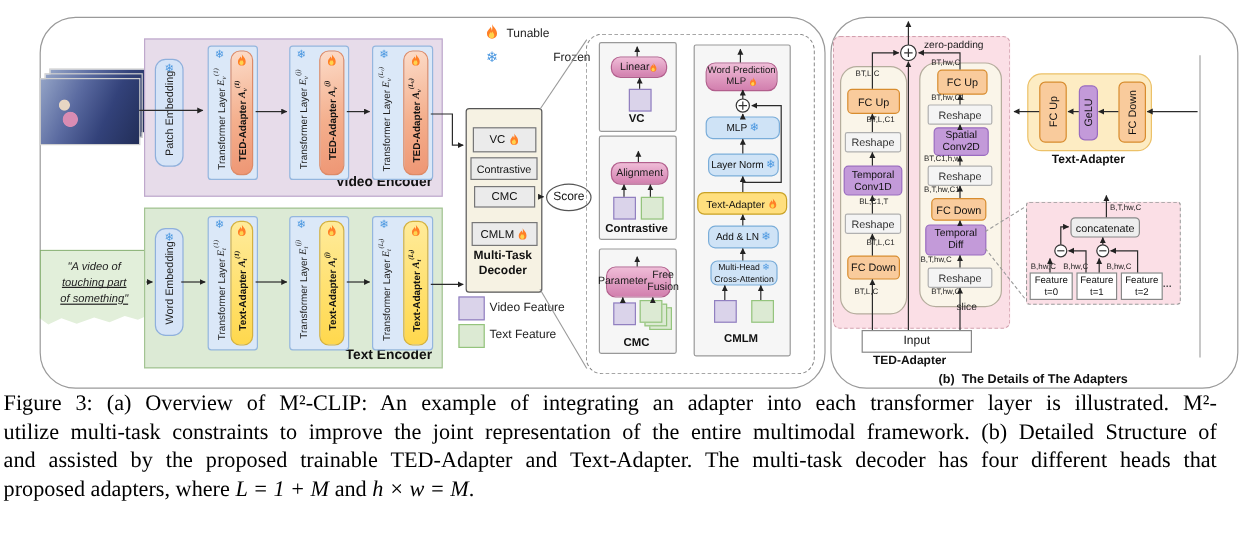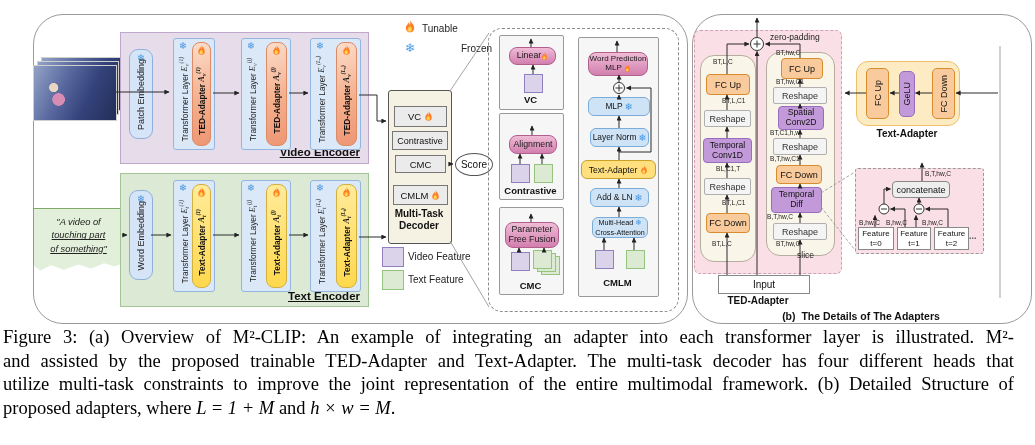--- a/index.html
+++ b/index.html
@@ -7,21 +7,21 @@
          font-family:"Liberation Sans",sans-serif;color:#111;}
   .abs{position:absolute;}
   .panel{position:absolute;border:1.4px solid #9a9a9a;border-radius:30px;background:#fff;}
   
   .vtext{writing-mode:vertical-rl;transform:rotate(180deg);white-space:nowrap;margin:auto;}
   .math{font-family:"Liberation Serif",serif;font-style:italic;}
   sub{font-size:68%;} sup{font-size:68%;} sup sub{font-size:85%;}
   
   .venc{background:#e7dcea;border:1px solid #bfa8cc;}
   .tenc{background:#dcead5;border:1px solid #a3c493;}
-  .enc-title{font-weight:bold;font-size:11.5px;text-align:right;color:#111;text-decoration:underline;}
+  .enc-title{font-weight:bold;font-size:11.5px;text-align:right;color:#111;}
   
   .emb{background:#d6e4f7;border:1px solid #8fb0dc;border-radius:9px;display:flex;font-size:9px;color:#222;}
   .emb .snow{position:absolute;top:3px;left:0;right:0;text-align:center;}
   
   .tblock{background:#dbe8f8;border:1px solid #94b6de;border-radius:3px;}
   .tl-label{position:absolute;left:0;top:13px;bottom:2px;width:21px;display:flex;font-size:8.3px;color:#222;}
   .tblock .snow{position:absolute;left:5px;top:2px;}
   .pill{position:absolute;right:3px;top:3px;bottom:3px;width:17px;border-radius:8px;
         display:flex;flex-direction:column;align-items:center;font-size:8.3px;font-weight:bold;}
   .pill-ted{background:linear-gradient(165deg,#fcdcc9 0%,#f4af8d 55%,#ee9674 100%);border:1px solid #dd8a67;}
@@ -258,21 +258,21 @@
   <div class="abs sq sq-v" style="left:524px;top:74px;"></div>
   <div class="abs det-title" style="left:499px;top:94px;width:63px;">VC</div>
 
   <div class="abs det" style="left:499px;top:113px;width:63px;height:85px;"></div>
   <div class="abs pinkg" style="left:509px;top:135px;width:46px;height:17px;">Alignment</div>
   <div class="abs sq sq-v" style="left:511px;top:164px;"></div>
   <div class="abs sq sq-t" style="left:534px;top:164px;"></div>
   <div class="abs det-title" style="left:499px;top:185px;width:63px;">Contrastive</div>
 
   <div class="abs det" style="left:499px;top:207px;width:63px;height:86px;"></div>
-  <div class="abs pinkg" style="left:505px;top:222px;width:52px;height:24px;flex-direction:column;">
+  <div class="abs pinkg" style="left:505px;top:222px;width:52px;height:24px;flex-direction:row;">
     <div>Parameter</div>
     <div>Free Fusion</div>
   </div>
   <div class="abs sq sq-v" style="left:511px;top:252px;"></div>
   <div class="abs sq sq-t" style="left:541px;top:256px;"></div>
   <div class="abs sq sq-t" style="left:537px;top:253px;"></div>
   <div class="abs sq sq-t" style="left:533px;top:250px;"></div>
   <div class="abs det-title" style="left:499px;top:280px;width:63px;">CMC</div>
 
   <div class="abs det" style="left:578px;top:37px;width:79px;height:258px;"></div>
@@ -488,18 +488,18 @@
     <g stroke="#333" stroke-width="1">
       <path d="M619 84.5 L619 91.5 M615.5 88 L622.5 88"></path>
       <path d="M757 40.5 L757 47.5 M753.5 44 L760.5 44"></path>
       <path d="M881 209 L887 209"></path>
       <path d="M916 209 L922 209"></path>
     </g>
   </svg>
 
   <div class="abs caption" style="left:3px;top:326px;width:1011px;">
     <div class="cline">Figure 3: (a) Overview of M²-CLIP: An example of integrating an adapter into each transformer layer is illustrated. M²-</div>
+    <div class="cline">utilize multi-task constraints to improve the joint representation of the entire multimodal framework. (b) Detailed Structure of</div>
     <div class="cline">and assisted by the proposed trainable TED-Adapter and Text-Adapter. The multi-task decoder has four different heads that</div>
-    <div class="cline">utilize multi-task constraints to improve the joint representation of the entire multimodal framework. (b) Detailed Structure of</div>
     <div class="cline"><span>proposed adapters, where </span><span class="m">L = 1 + M</span><span> and </span><span class="m">h × w = M</span><span>.</span></div>
   </div>
 
 </div>
 
 </body></html>

